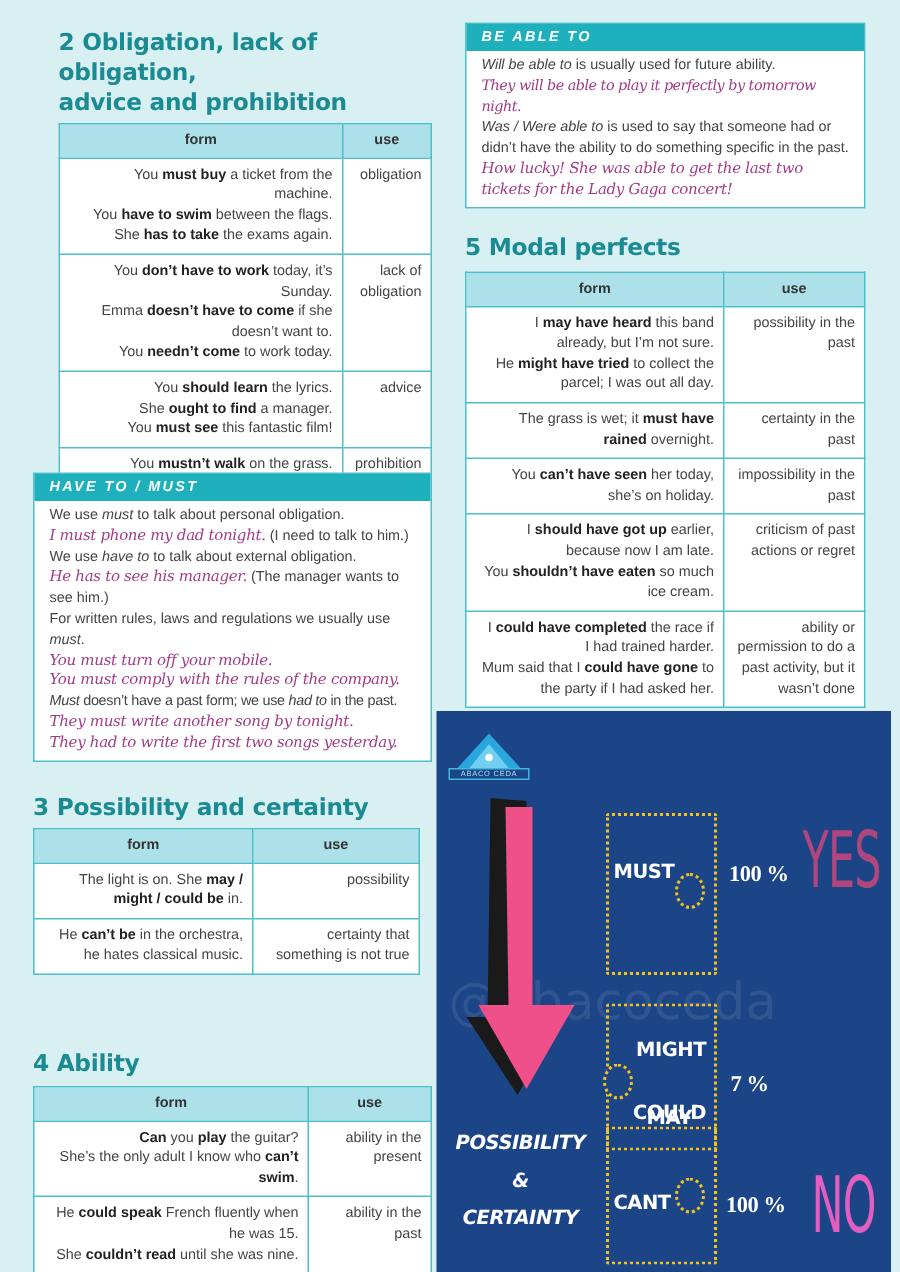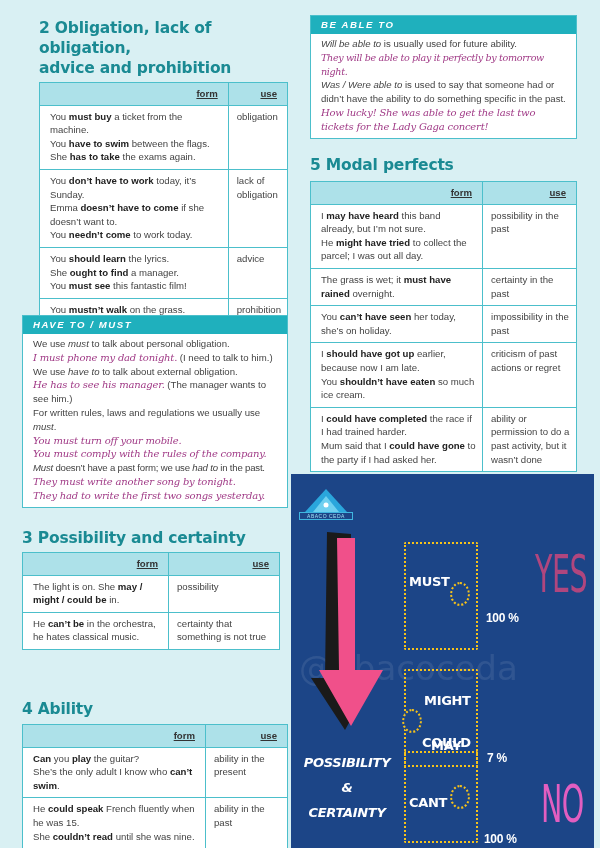--- a/index.html
+++ b/index.html
@@ -26,34 +26,34 @@
   table.gt {
     width: 100%;
     border-collapse: collapse;
     background: #fff;
     border: 1.5px solid #4cbfcb;
     font-size: 9.6px;
     line-height: 13.6px;
   }
   table.gt th {
     background: #ade1e9;
-    text-align: right;
+    text-align: center;
     font-weight: bold;
     color: #333;
     padding: 4px 10px 4px 10px;
     border: 1.5px solid #4cbfcb;
     font-size: 9.6px;
     height: 21px;
-    text-decoration: underline;
   }
   table.gt td {
     vertical-align: top;
     padding: 4px 6px 5px 10px;
     border: 1.5px solid #4cbfcb;
     color: #444;
+    text-align: right;
   }
   table.gt td.use { padding-left: 8px; }
   table.gt td b { color: #222; }
   .line { display: block; }
 
   .box {
     background: #fff;
     border: 1.5px solid #4cbfcb;
   }
   .box-head {
@@ -122,21 +122,21 @@
     position: absolute; width: 20px; height: 24px;
     border: 2.5px dotted #f6c21a; border-radius: 50%;
     background: #1c4587;
   }
   .modal-word {
     position: absolute; color: #fff; font-weight: bold;
     font-family: "DejaVu Sans", sans-serif; font-size: 13px; letter-spacing: -0.3px;
   }
   .pct {
     position: absolute; color: #fff; font-weight: bold;
-    font-family: Liberation Sans, sans-serif; font-size: 12px; letter-spacing: -0.3px; margin-top: 36px;
+    font-family: Liberation Serif, serif; font-size: 15px; letter-spacing: -0.3px;
   }
   .yesno {
     position: absolute; font-family: "DejaVu Sans", sans-serif;
     font-weight: normal; letter-spacing: -1px;
     transform: scaleX(0.55); transform-origin: left center;
   }
   .watermark {
     position: absolute; left: 8px; top: 174px;
     font-family: "DejaVu Sans", sans-serif; font-size: 34px;
     color: rgba(255,255,255,0.09); letter-spacing: 0px;

